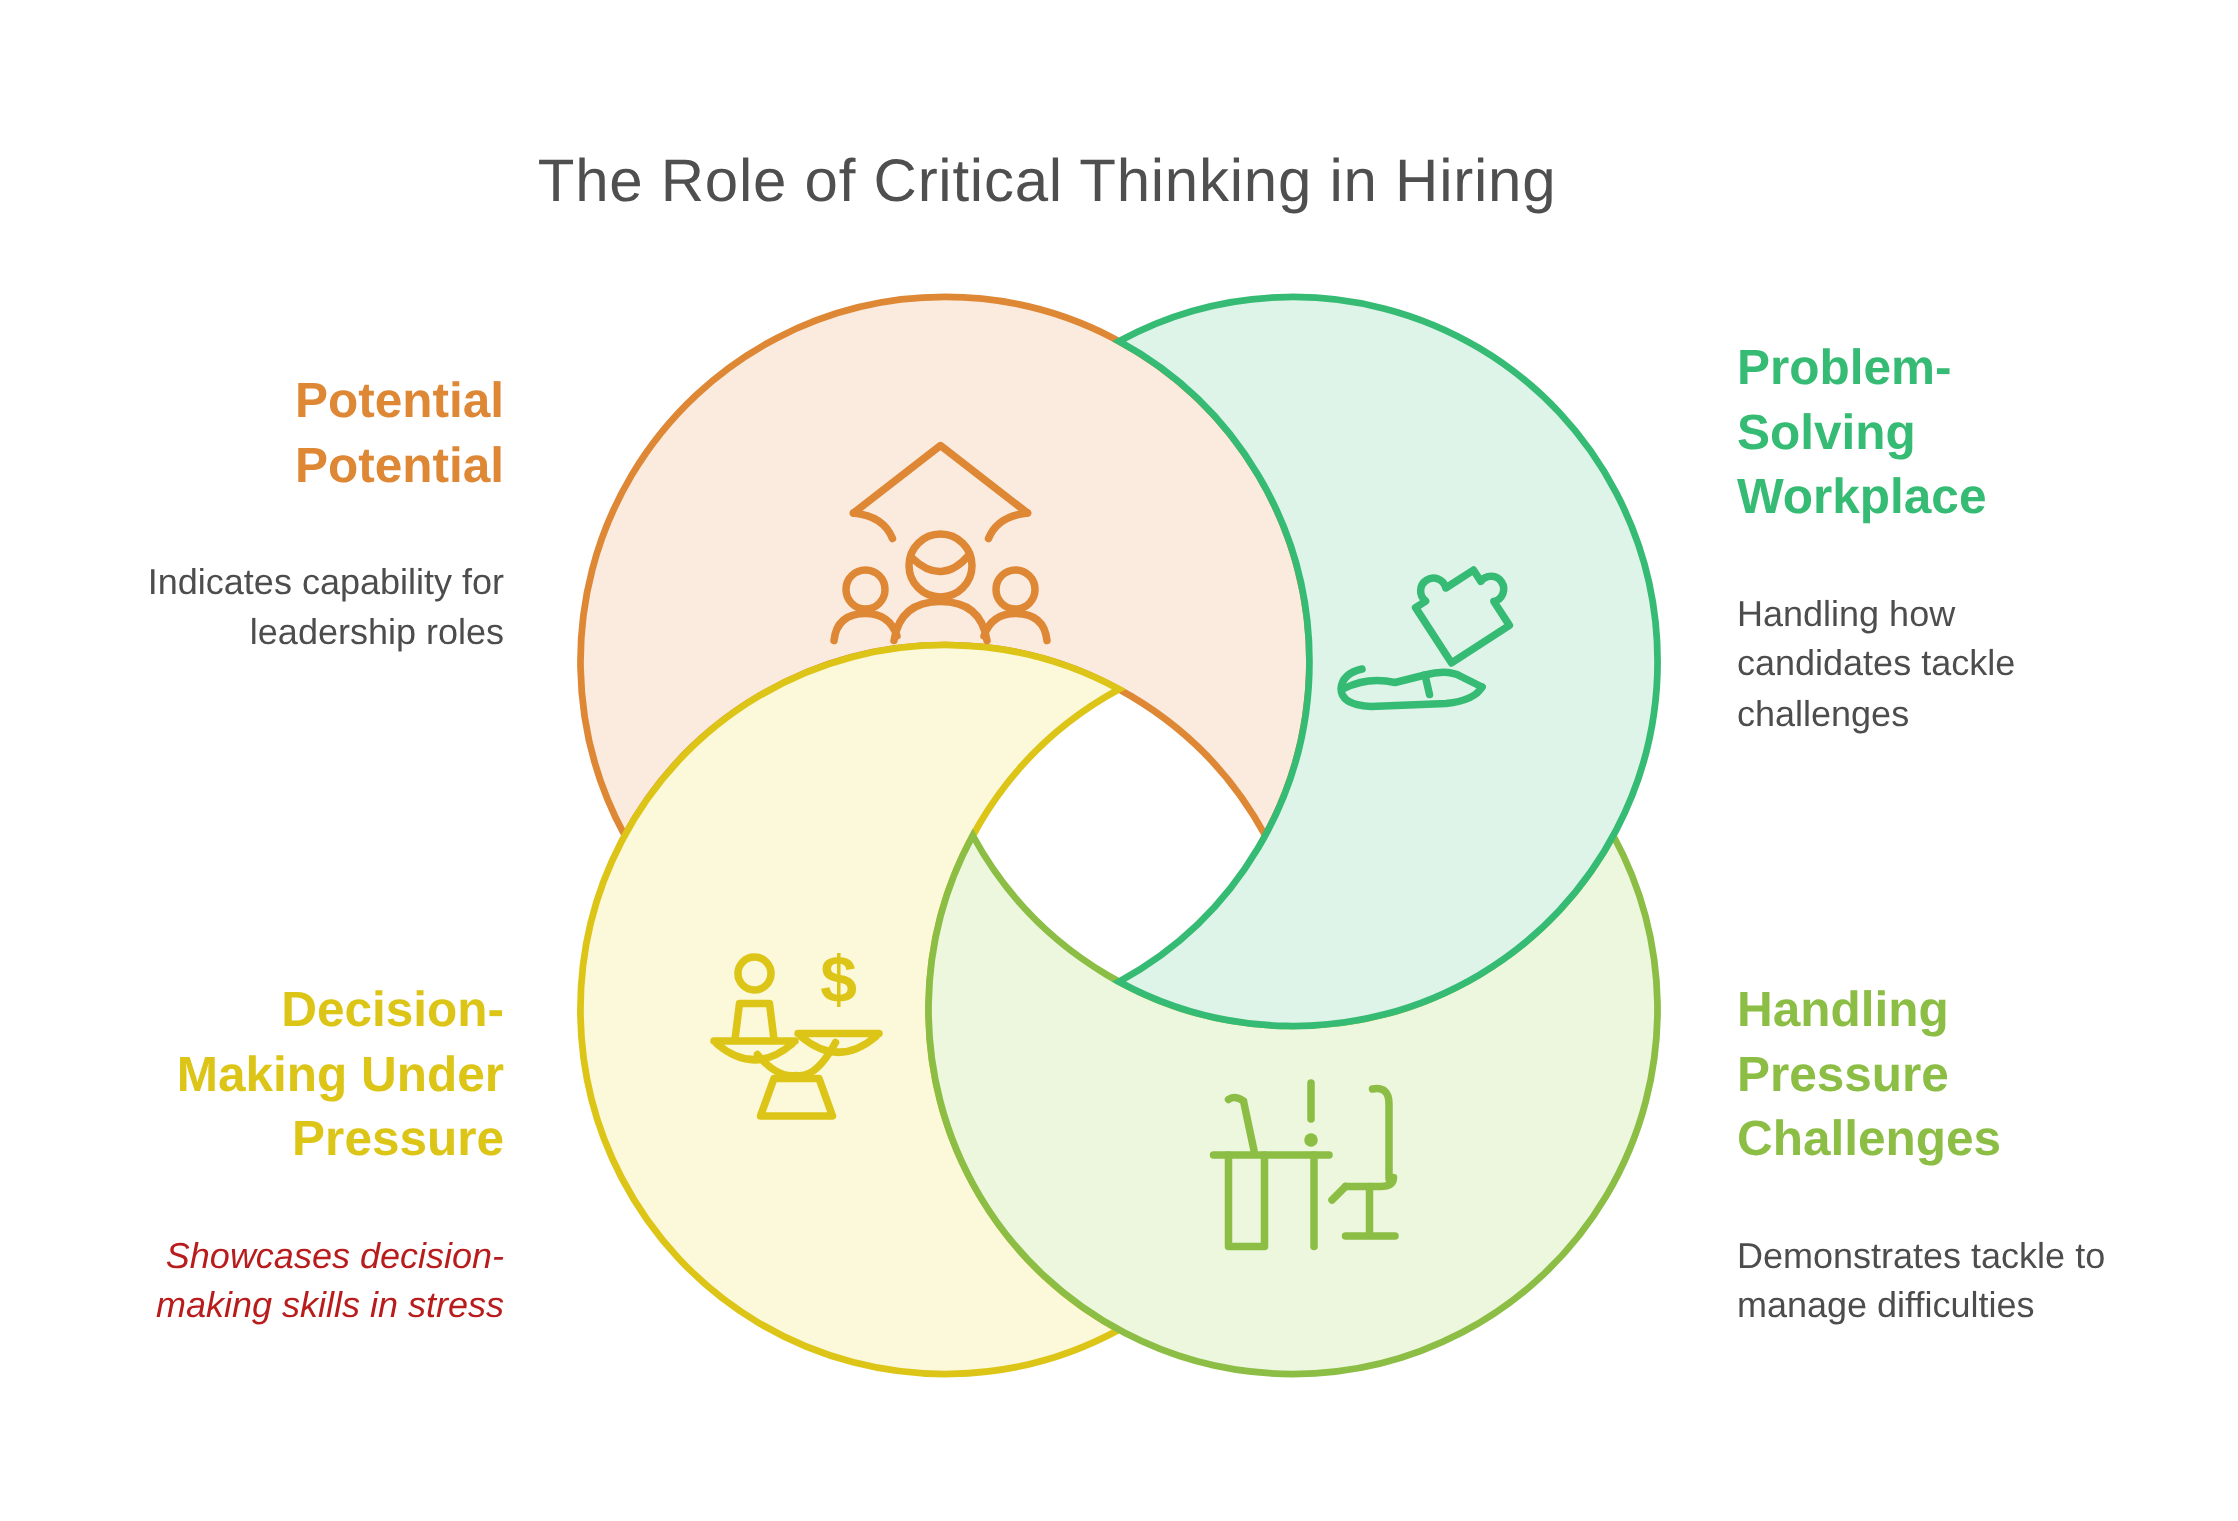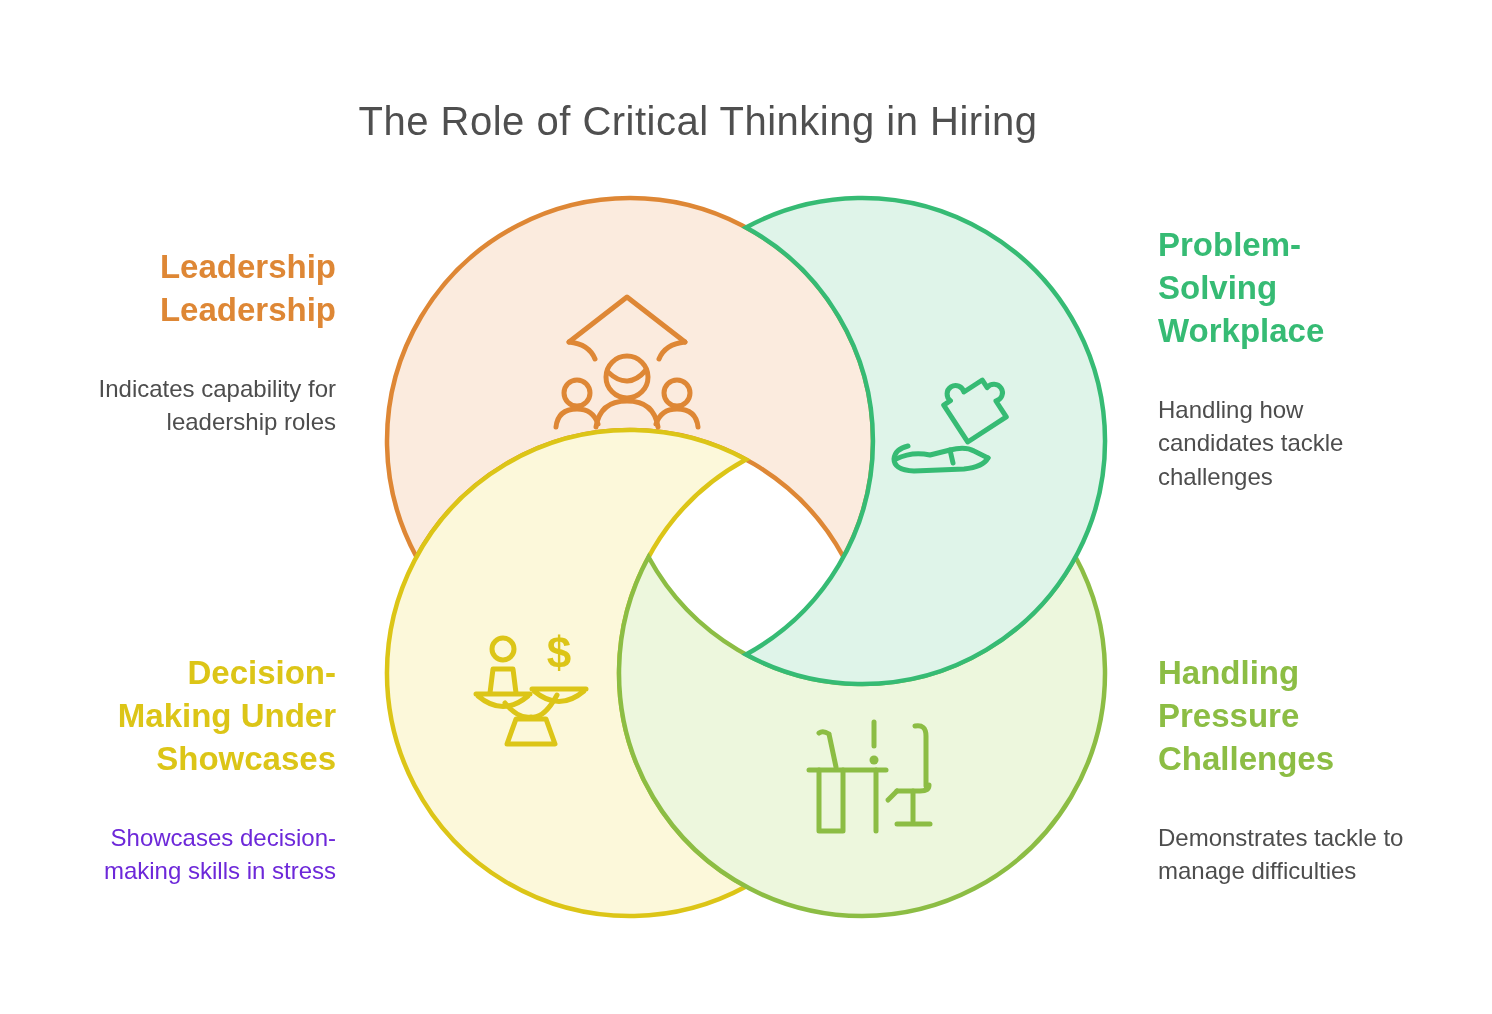--- a/index.html
+++ b/index.html
@@ -79,30 +79,30 @@
     <path d="M915 726 Q926 724 926 736 L926 786"></path>
     <path d="M897 791 L920 791 Q929 791 929 785"></path>
     <path d="M897 791 L888 800"></path>
     <path d="M913 791 L913 821"></path>
     <path d="M897 824 L930 824"></path>
   </g>
   <circle cx="874" cy="760" r="4.5" stroke="none" fill="#8CBD44"></circle>
 </svg>
 
 <div class="label-block pos-leadership align-right">
-  <h2 style="color: rgb(222, 135, 53);">Leadership Leadership</h2>
+  <h2 style="color: rgb(222, 135, 53);">Potential Potential</h2>
   <p style="color: rgb(77, 77, 77);">Indicates capability for leadership roles</p>
 </div>
 
 <div class="label-block pos-problem align-left">
   <h2 style="color: rgb(54, 187, 116);">Problem-Solving Workplace</h2>
   <p style="color: rgb(77, 77, 77);">Handling how candidates tackle challenges</p>
 </div>
 
 <div class="label-block pos-decision align-right">
-  <h2 style="color: rgb(220, 197, 23);">Decision-Making Under Showcases</h2>
-  <p style="color: #6d28d9;">Showcases decision-making skills in stress</p>
+  <h2 style="color: rgb(220, 197, 23);">Decision-Making Under Pressure</h2>
+  <p style="color: #b91c1c; font-style: italic;">Showcases decision-making skills in stress</p>
 </div>
 
 <div class="label-block pos-workplace align-left">
   <h2 style="color: rgb(140, 189, 68);">Handling Pressure Challenges</h2>
   <p style="color: rgb(77, 77, 77);">Demonstrates tackle to manage difficulties</p>
 </div>
 
 </body></html>

